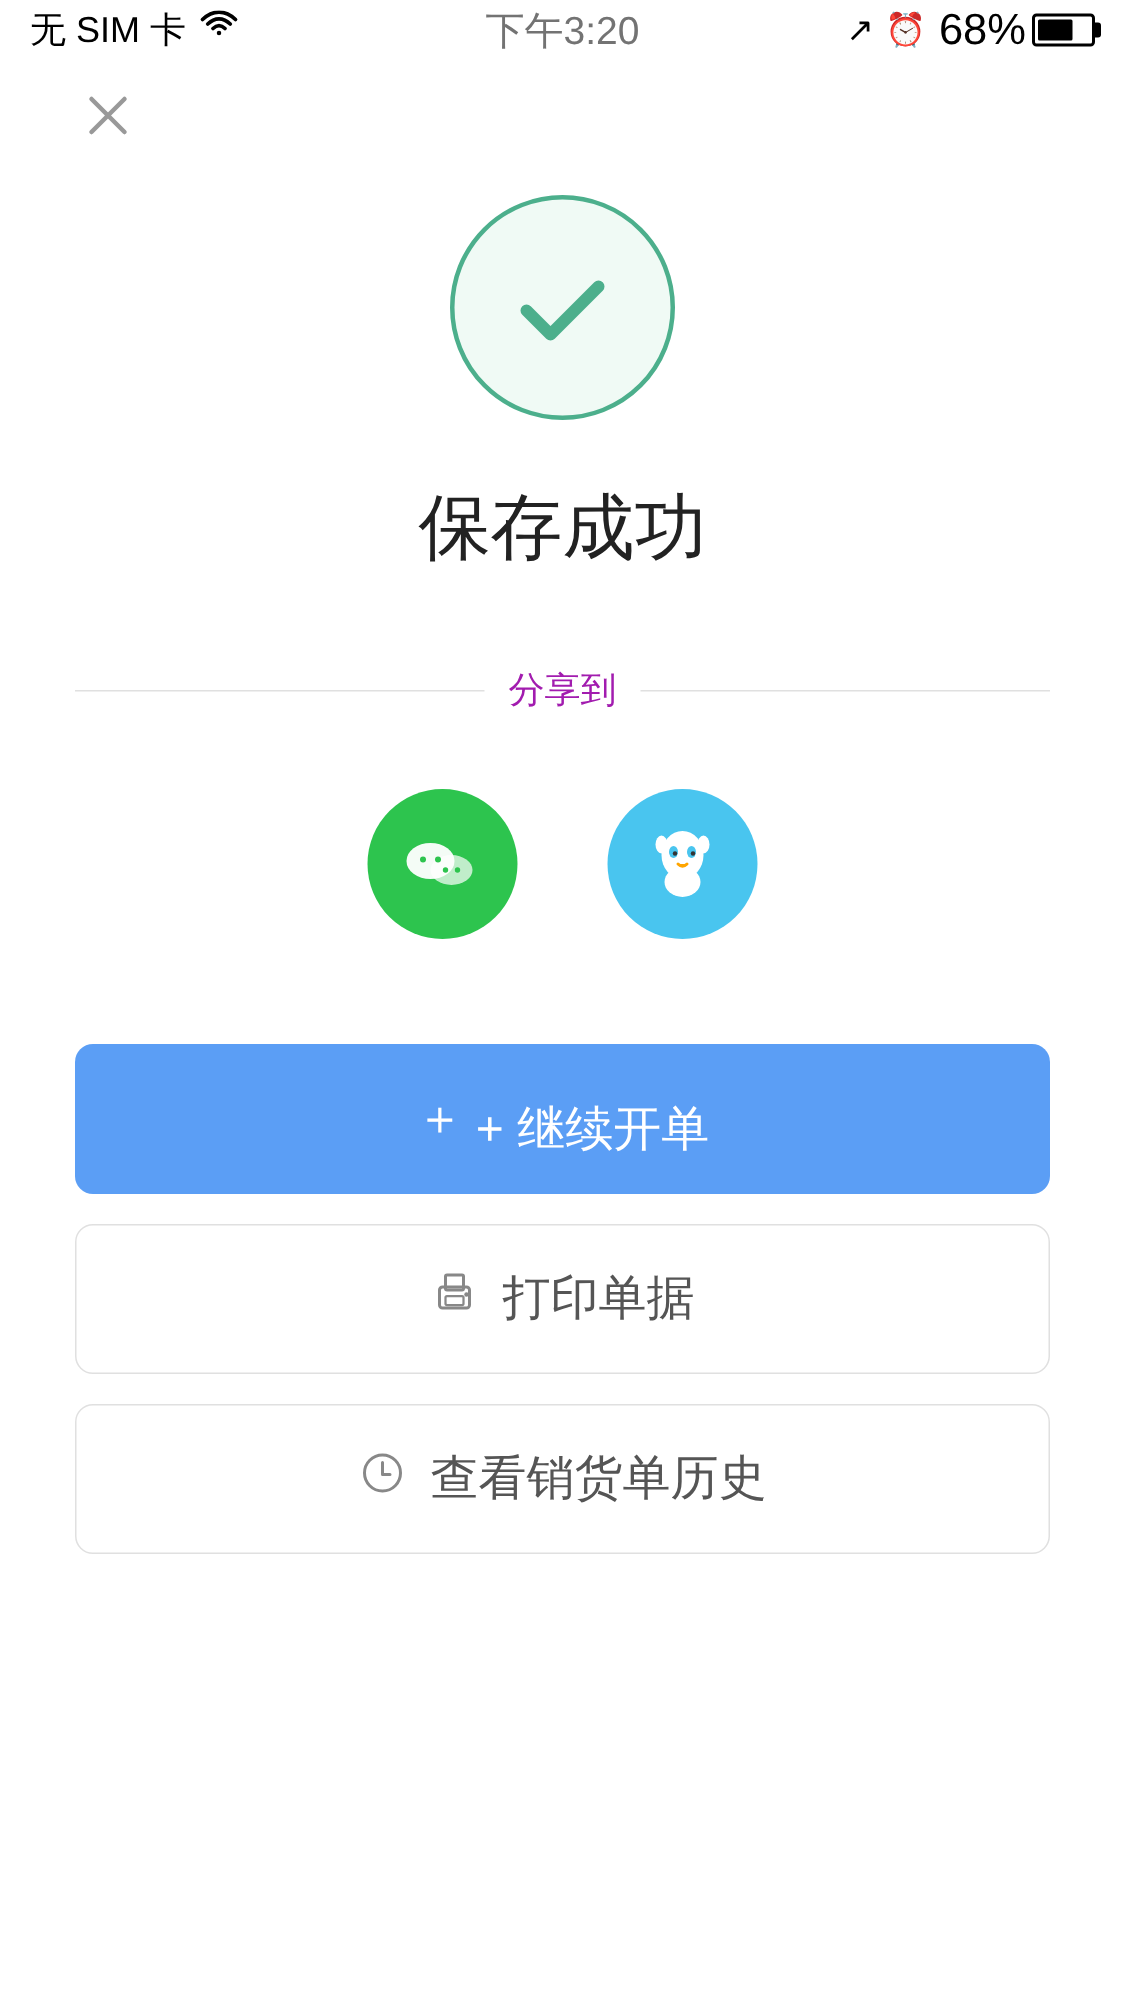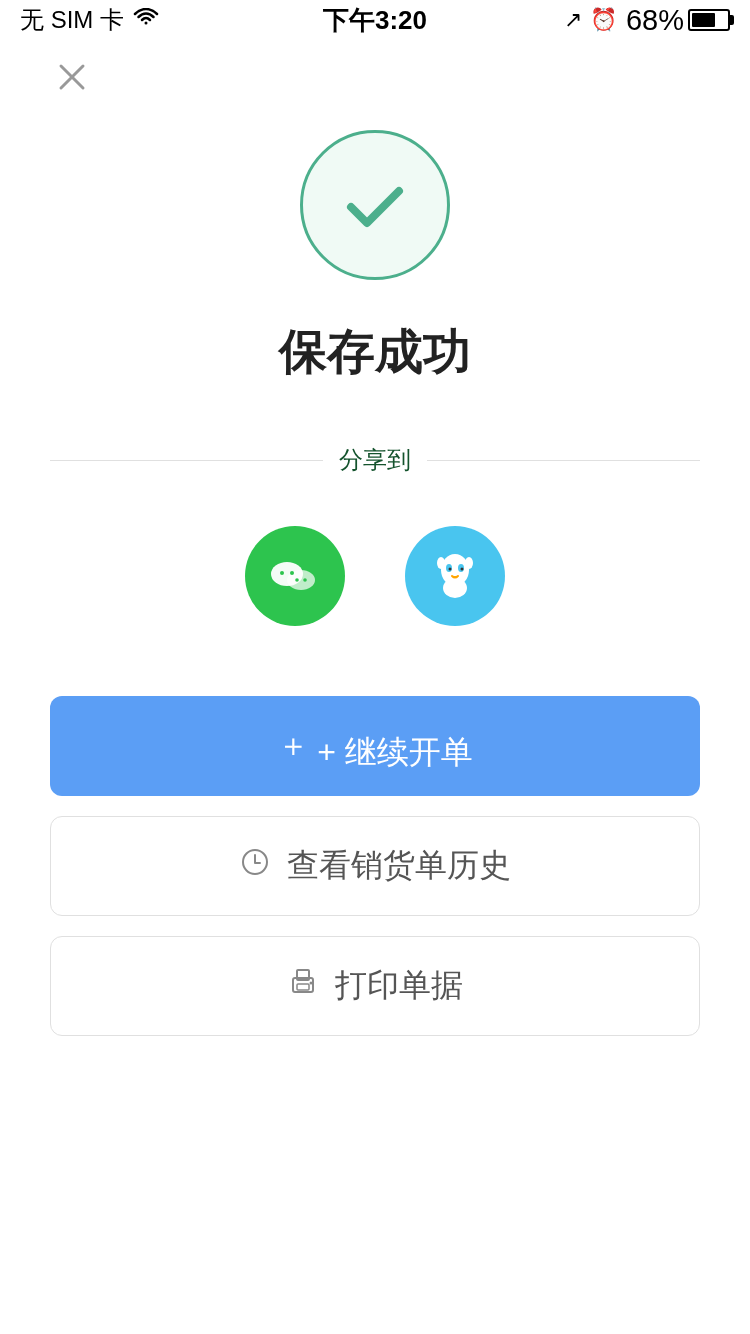--- a/index.html
+++ b/index.html
@@ -26,22 +26,22 @@
       display: flex;
       align-items: center;
       gap: 8px;
       font-size: 24px;
       font-weight: 500;
       color: #000;
       text-align: right;
     }
     .status-center {
       font-size: 26px;
-      font-weight: 700;
-      color: #000000;
+      font-weight: 400;
+      color: #737373;
       position: absolute;
       left: 50%;
       transform: translateX(-50%);
     }
     .status-right {
       display: flex;
       align-items: center;
       gap: 8px;
       font-size: 22px;
       color: #000;
@@ -118,21 +118,21 @@
       margin-bottom: 40px;
     }
     .checkmark {
       width: 80px;
       height: 80px;
     }
 
     
     .success-title {
       font-size: 48px;
-      font-weight: 700;
+      font-weight: 400;
       color: #222;
       margin-bottom: 60px;
     }
 
     
     .share-section {
       width: 100%;
       padding: 0 50px;
       margin-bottom: 40px;
       position: relative;
@@ -144,21 +144,21 @@
       position: absolute;
       left: 50px;
       right: 50px;
       height: 1px;
       background: #e0e0e0;
     }
     .share-label {
       background: #fff;
       padding: 0 16px;
       font-size: 24px;
-      color: #14532d;
+      color: #a21caf;
       position: relative;
       z-index: 1;
     }
 
     
     .share-icons {
       display: flex;
       gap: 60px;
       margin-bottom: 70px;
       margin-top: 10px;
@@ -294,33 +294,33 @@
 
   <div class="actions">
     <button class="action-btn btn-primary">
       <span>＋</span>
       <span style="margin-left:-8px;margin-top:13px;">+ 继续开单</span>
     </button>
 
     <button class="action-btn btn-secondary">
       <span>
         <svg width="32" height="32" viewBox="0 0 32 32" fill="none" xmlns="http://www.w3.org/2000/svg">
-          <circle cx="16" cy="16" r="12" stroke="#888" stroke-width="2" fill="none"></circle>
-          <polyline points="16,9 16,17 21,17" stroke="#888" stroke-width="2" stroke-linecap="round" stroke-linejoin="round"></polyline>
-        </svg>
-      </span>
-      <span>查看销货单历史</span>
-    </button>
-
-    <button class="action-btn btn-secondary">
-      <span>
-        <svg width="32" height="32" viewBox="0 0 32 32" fill="none" xmlns="http://www.w3.org/2000/svg">
           <rect x="6" y="12" width="20" height="14" rx="2" stroke="#888" stroke-width="2" fill="none"></rect>
           <rect x="10" y="4" width="12" height="10" rx="1" stroke="#888" stroke-width="2" fill="none"></rect>
           <rect x="10" y="18" width="12" height="6" rx="1" stroke="#888" stroke-width="1.5" fill="white"></rect>
           <circle cx="24" cy="17" r="1.5" fill="#888"></circle>
         </svg>
       </span>
       <span>打印单据</span>
     </button>
+
+    <button class="action-btn btn-secondary">
+      <span>
+        <svg width="32" height="32" viewBox="0 0 32 32" fill="none" xmlns="http://www.w3.org/2000/svg">
+          <circle cx="16" cy="16" r="12" stroke="#888" stroke-width="2" fill="none"></circle>
+          <polyline points="16,9 16,17 21,17" stroke="#888" stroke-width="2" stroke-linecap="round" stroke-linejoin="round"></polyline>
+        </svg>
+      </span>
+      <span>查看销货单历史</span>
+    </button>
   </div>
 
 </div>
 
 </body></html>

